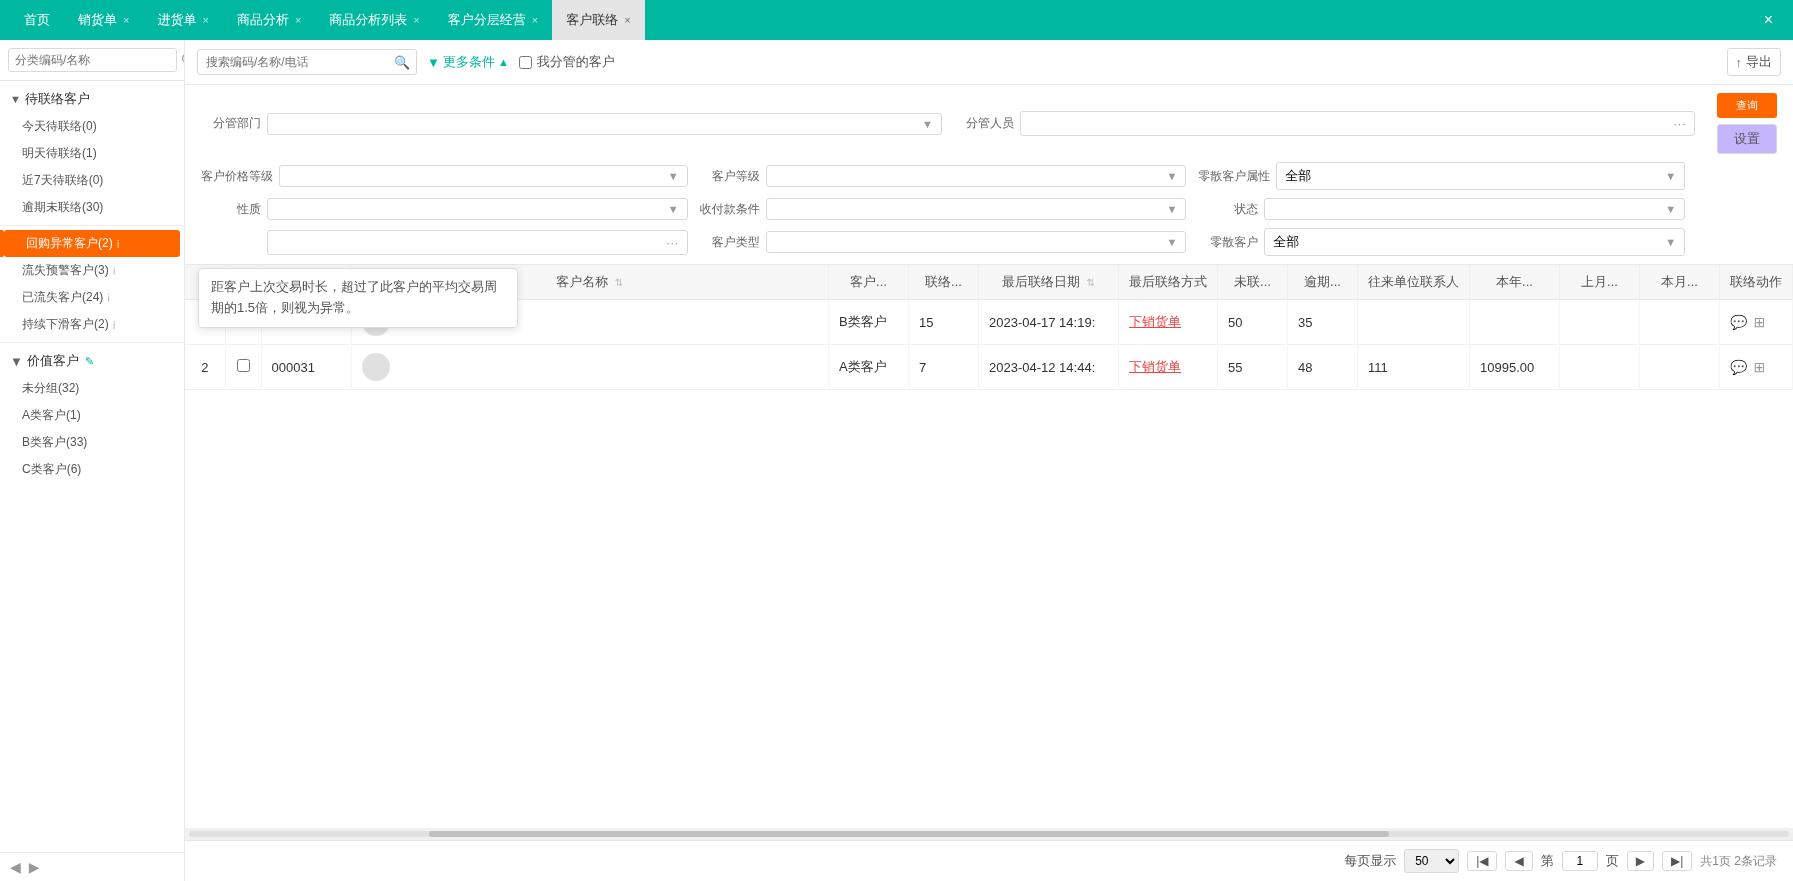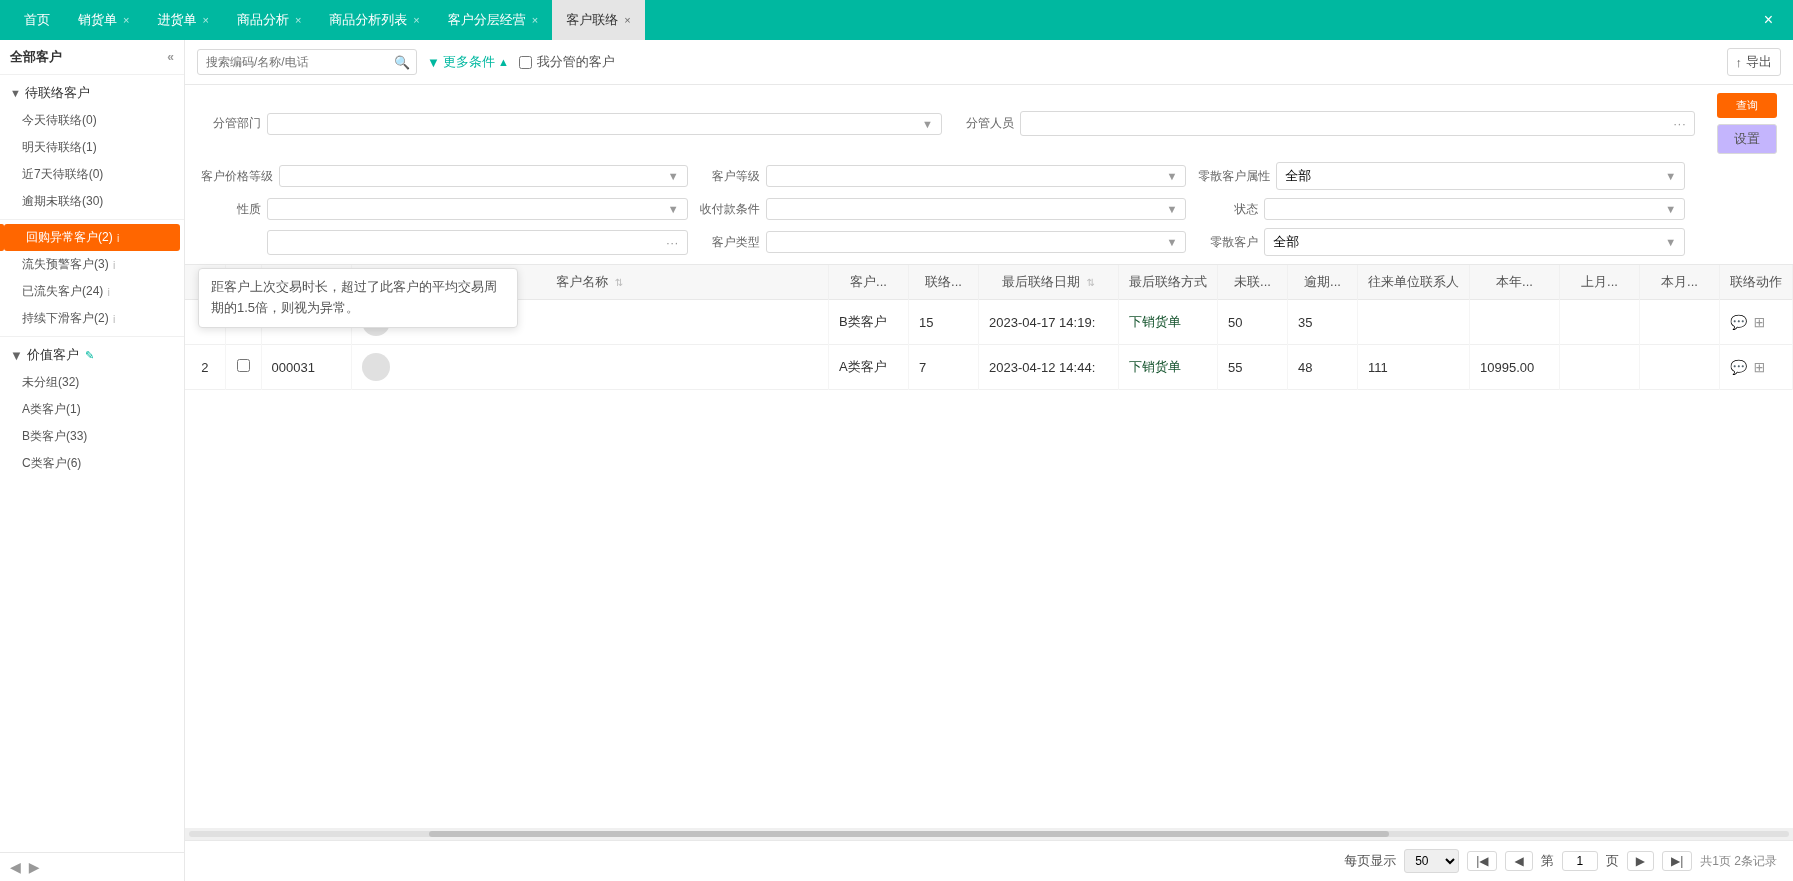--- a/index.html
+++ b/index.html
@@ -152,21 +152,21 @@
       background: #f7f7f7; border-bottom: 1px solid #e8e8e8;
     }
     thead th {
       padding: 8px 10px; text-align: center; font-weight: normal;
       color: #555; white-space: nowrap; border-right: 1px solid #f0f0f0;
       position: relative;
     }
     thead th .sort-icon { color: #bbb; font-size: 10px; margin-left: 3px; }
     tbody tr { border-bottom: 1px solid #f0f0f0; }
     tbody td { padding: 8px 10px; color: #333; white-space: nowrap; border-right: 1px solid #f5f5f5; }
-    tbody td a { color: #14532d; cursor: pointer; }
+    tbody td a { color: #ef4444; text-decoration: underline; cursor: pointer; }
 
     .col-index { width: 40px; text-align: center; }
     .col-check { width: 36px; text-align: center; }
     .col-code { width: 90px; }
     .col-name { min-width: 120px; }
     .col-type { width: 80px; }
     .col-contact { width: 70px; }
     .col-date { width: 140px; }
     .col-lastway { width: 90px; }
     .col-unread { width: 70px; }
@@ -263,23 +263,23 @@
     <span>客户联络</span>
     <span class="close-x">×</span>
   </div>
   <div class="spacer"></div>
   <div class="top-close">×</div>
 </div>
 
 <div class="main-layout">
 
   <div class="sidebar">
-    <div class="sidebar-header">
-      <span>全部客户</span>
-      <span class="collapse-icon">«</span>
+    <div class="sidebar-search">
+      <input type="text" placeholder="分类编码/名称" style="">
+      <span class="search-icon">🔍</span>
     </div>
     <div class="sidebar-tree">
 
       <div class="tree-group-label">
         <span class="arrow">▼</span>
         <span>待联络客户</span>
       </div>
       <div class="tree-item">今天待联络(0)</div>
       <div class="tree-item">明天待联络(1)</div>
       <div class="tree-item">近7天待联络(0)</div>

